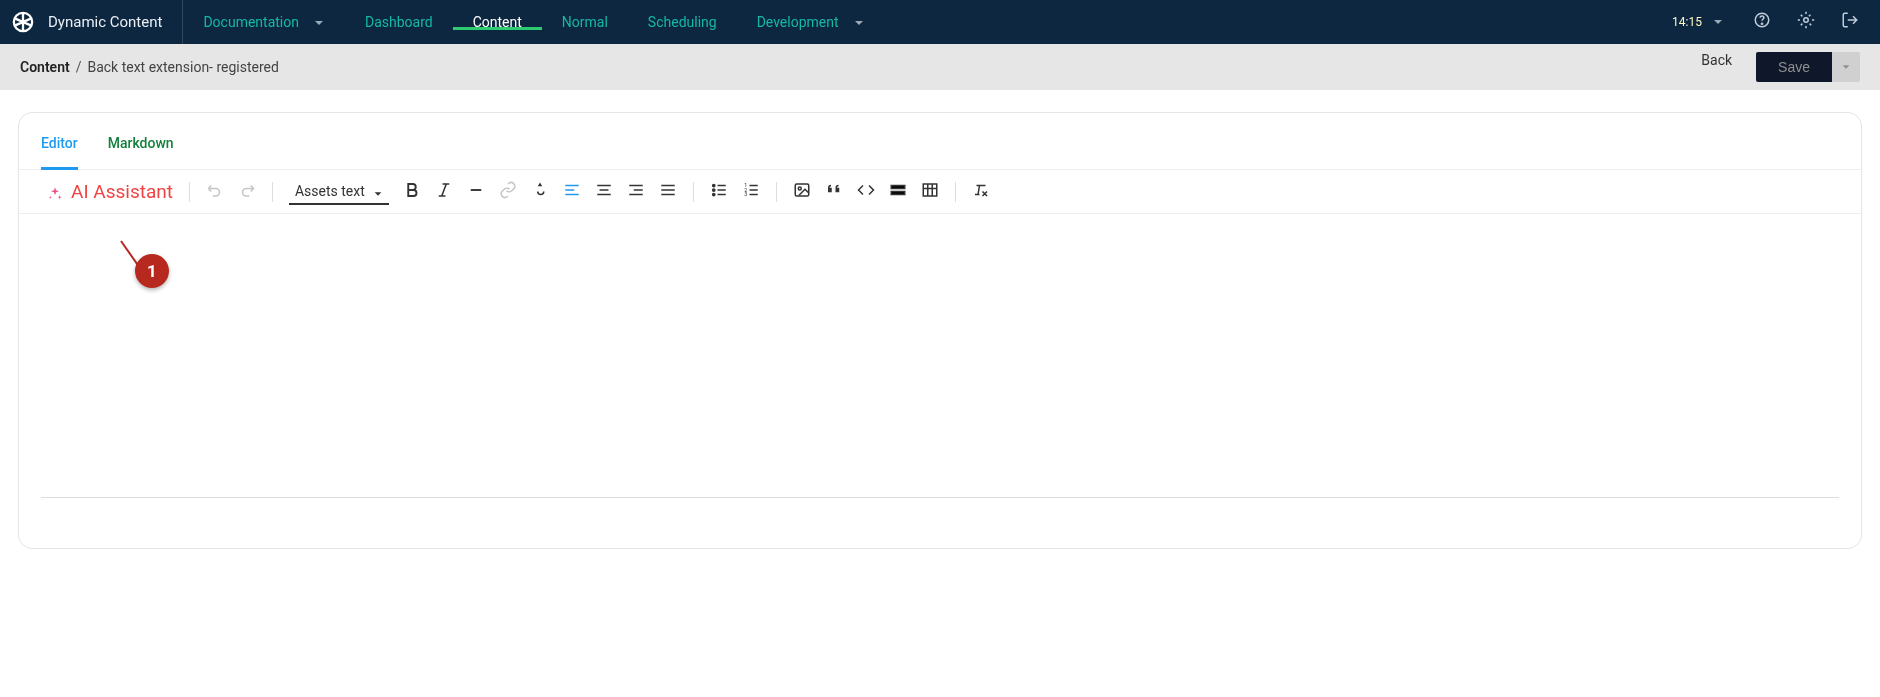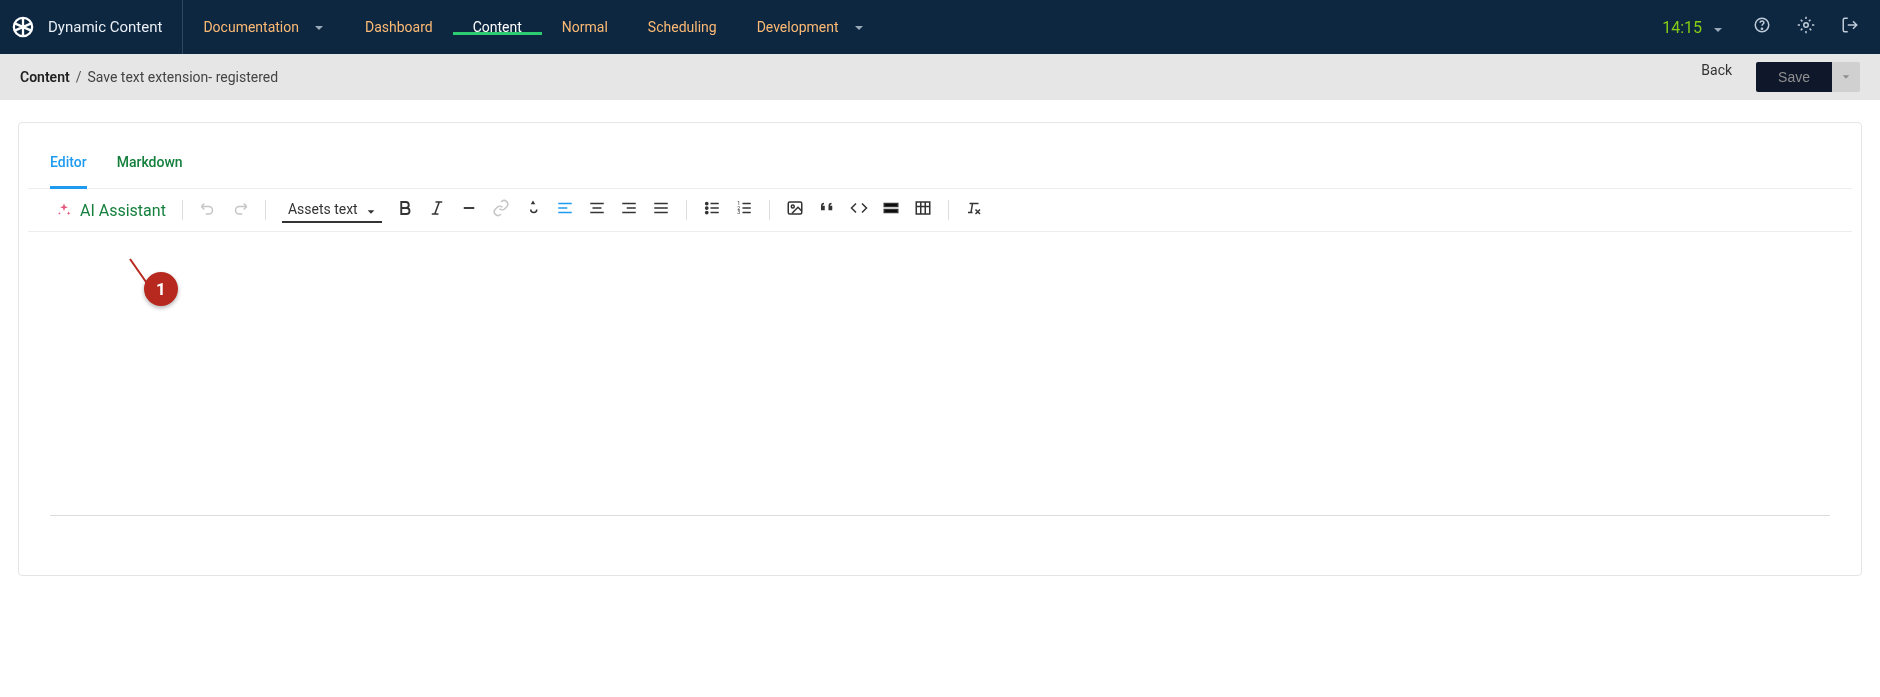--- a/index.html
+++ b/index.html
@@ -1,35 +1,35 @@
 <!DOCTYPE html>
 <html><head>
   <meta charset="utf-8">
   <style>
     * { margin: 0; padding: 0; box-sizing: border-box; }
     body { font-family: -apple-system, BlinkMacSystemFont, 'Segoe UI', Roboto, sans-serif; background: #fff; }
     
     .top-nav {
       background: #0d2741;
       color: #fff;
-      height: 54px;
+      height: 44px;
       display: flex;
       align-items: stretch;
     }
     .top-nav-left { display: flex; align-items: center; }
     .logo-block { display: flex; align-items: center; padding: 0 20px 0 12px; border-right: 1px solid rgba(255,255,255,0.15); height: 100%; }
     .logo-icon { width: 22px; height: 22px; margin-right: 14px; }
     .app-title { color: #e8eef4; font-size: 15px; font-weight: 400; }
-    .nav-item { display: flex; align-items: center; padding: 0 20px; color: #fdba74; font-size: 14px; cursor: pointer; position: relative; }
+    .nav-item { display: flex; align-items: center; padding: 0 20px; color: #14b8a6; font-size: 14px; cursor: pointer; position: relative; }
     .nav-item.active { color: #fff; }
     .nav-item.active::after { content:''; position:absolute; left:0; right:0; bottom:0; height:3px; background:#2ecc71; }
     .nav-dropdown-icon { margin-left: 14px; width:12px; height:12px; }
     .top-nav-spacer { flex: 1; }
     .top-nav-right { display: flex; align-items: center; padding-right: 12px; gap: 8px; }
-    .time-block { display: flex; align-items: center; color:#84cc16; font-size:16px; padding: 0 12px; cursor: pointer; }
+    .time-block { display: flex; align-items: center; color:#fef9c3; font-size:12px; padding: 0 12px; cursor: pointer; }
     .right-icon-btn { width: 36px; height: 36px; display:flex; align-items:center; justify-content:center; cursor:pointer; color:#c0ccd8; }
     .right-icon-btn svg { width:18px; height:18px; }
     
     .breadcrumb-bar {
       background: #e6e6e6;
       height: 46px;
       display: flex;
       align-items: center;
       padding: 0 20px;
     }
@@ -38,37 +38,37 @@
     .breadcrumb-bar .crumb-page { color:#444; font-size:14px; }
     .breadcrumb-actions { margin-left: auto; display:flex; align-items:flex-start; gap:24px; }
     .back-link { color:#333; font-size:14px; cursor:pointer; }
     .save-btn-grp { display:flex; align-items:stretch; }
     .save-btn { background:#0f172a; color:#8f8f8f; border:none; padding: 7px 22px; font-size:14px; border-radius:2px 0 0 2px; cursor:default; }
     .save-btn-caret { background:#d0d0d0; color:#8f8f8f; border:none; width:28px; border-radius:0 2px 2px 0; display:flex; align-items:center; justify-content:center; cursor:pointer; }
     
     .canvas-wrap { padding: 22px 18px 18px 18px; }
     .card {
       border: 1px solid #e5e5e5;
-      border-radius: 4px;
+      border-radius: 14px;
       background: #fff;
-      padding: 9px;
+      padding: 0;
     }
     .tabs { display:flex; border-bottom: 1px solid #eee; padding: 22px 22px 0 22px; gap: 30px; }
     .tab { font-size:14px; color:#15803d; padding-bottom: 16px; cursor:pointer; font-weight:500; }
     .tab.active { color:#1e9bf0; border-bottom: 3px solid #1e9bf0; margin-bottom:-1px; }
     
     .toolbar {
       display:flex;
       align-items:center;
       padding: 6px 22px;
       gap: 2px;
       border-bottom: 1px solid #eee;
       flex-wrap: wrap;
     }
-    .ai-assist-btn { display:flex; align-items:center; gap:8px; color:#15803d; font-size:16px; cursor:pointer; padding:4px 6px; position:relative; }
+    .ai-assist-btn { display:flex; align-items:center; gap:8px; color:#ef4444; font-size:19px; cursor:pointer; padding:4px 6px; position:relative; }
     .sparkle-icon { color:#e4567e; width:16px; height:16px; }
     .sep { width:1px; height:20px; background:#ddd; margin:0 8px; }
     .tool-btn { width:30px; height:30px; display:flex; align-items:center; justify-content:center; color:#333; cursor:pointer; border-radius:2px; }
     .tool-btn.disabled { color:#c5c5c5; cursor:default; }
     .tool-btn.active { color:#1e9bf0; }
     .tool-btn svg { width:18px; height:18px; }
     .format-select { display:flex; align-items:center; gap:8px; padding:4px 6px; border-bottom:2px solid #333; font-size:14px; color:#333; cursor:pointer; margin: 0 6px; }
     .format-select .chev { width:10px; height:10px; }
     
     .editor-body { padding: 14px 22px 22px 22px; }
@@ -174,21 +174,21 @@
             <path d="M9 21H5a2 2 0 01-2-2V5a2 2 0 012-2h4M16 17l5-5-5-5M21 12H9"></path>
           </svg>
       </span>
     </div>
   </div>
 </div>
 
 <div class="breadcrumb-bar">
   <span class="crumb-strong">Content</span>
   <span class="crumb-sep">/</span>
-  <span class="crumb-page">Save text extension- registered</span>
+  <span class="crumb-page">Back text extension- registered</span>
   <div class="breadcrumb-actions">
     <span class="back-link">Back</span>
     <div class="save-btn-grp">
       <button class="save-btn">Save</button>
       <button class="save-btn-caret">
         <span>
           <svg width="10" height="10" viewBox="0 0 12 12" fill="#8f8f8f">
               <path d="M2 4 L6 8 L10 4 Z"></path>
             </svg>
         </span>

